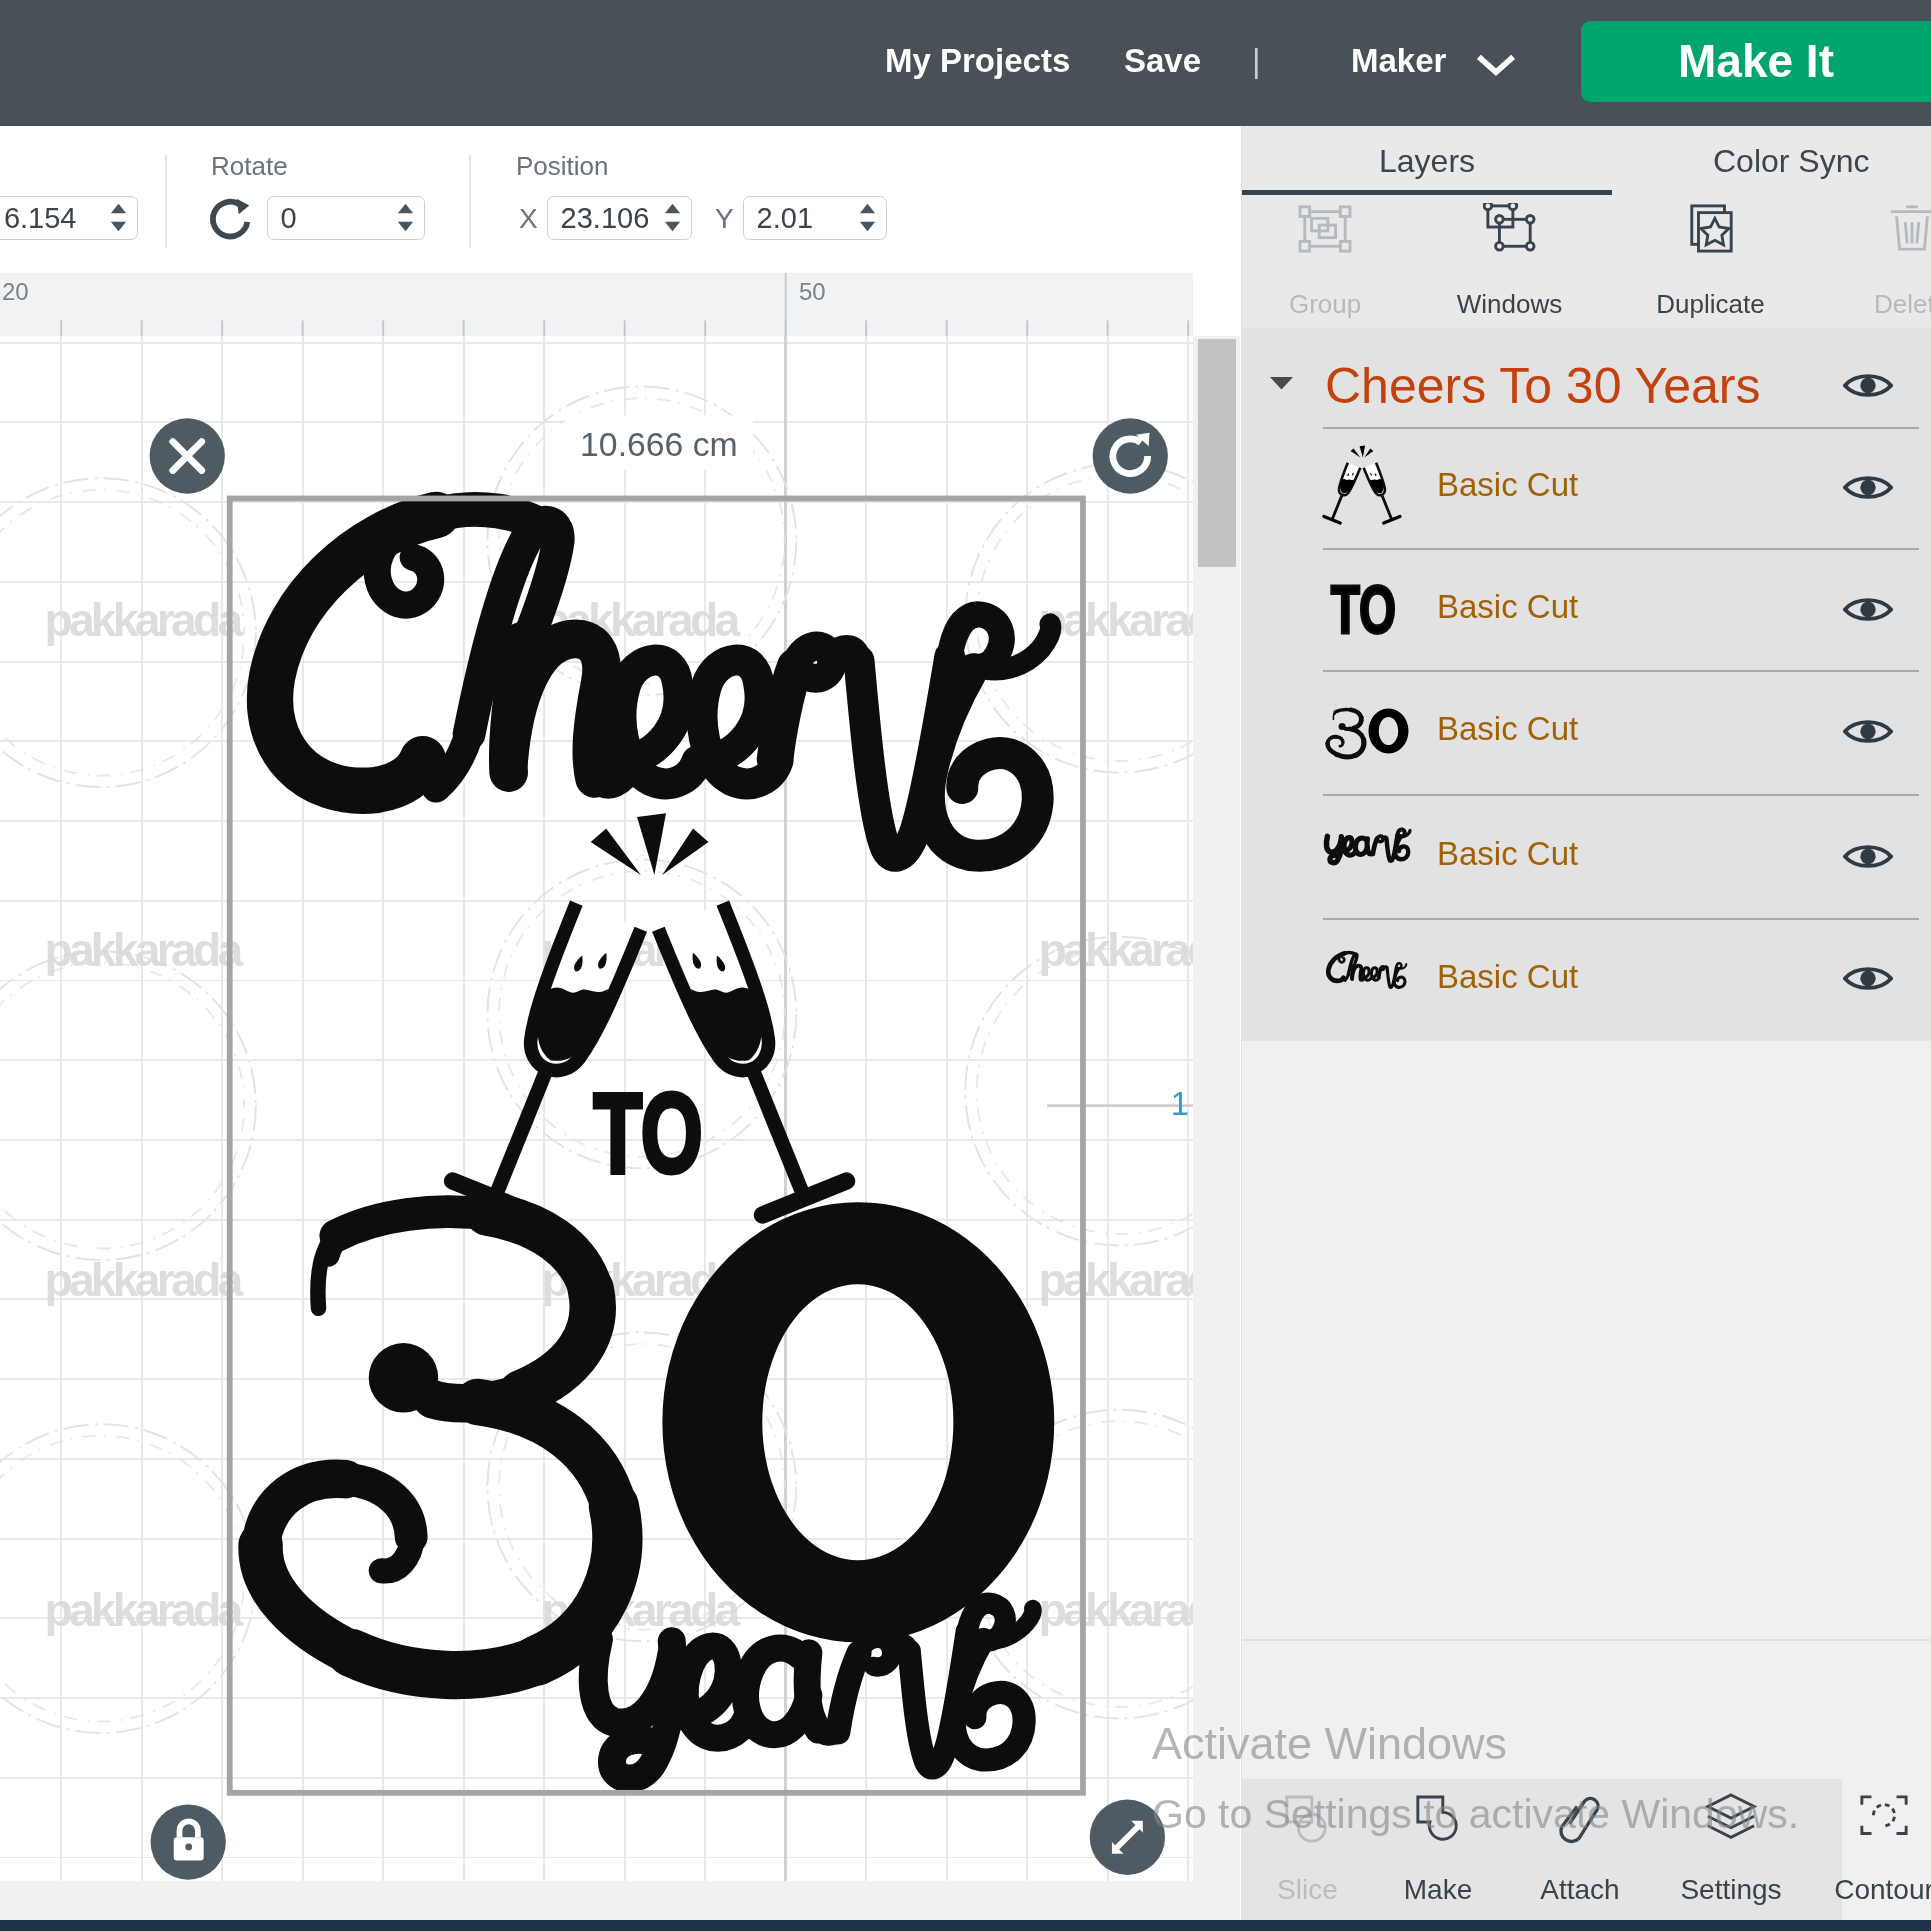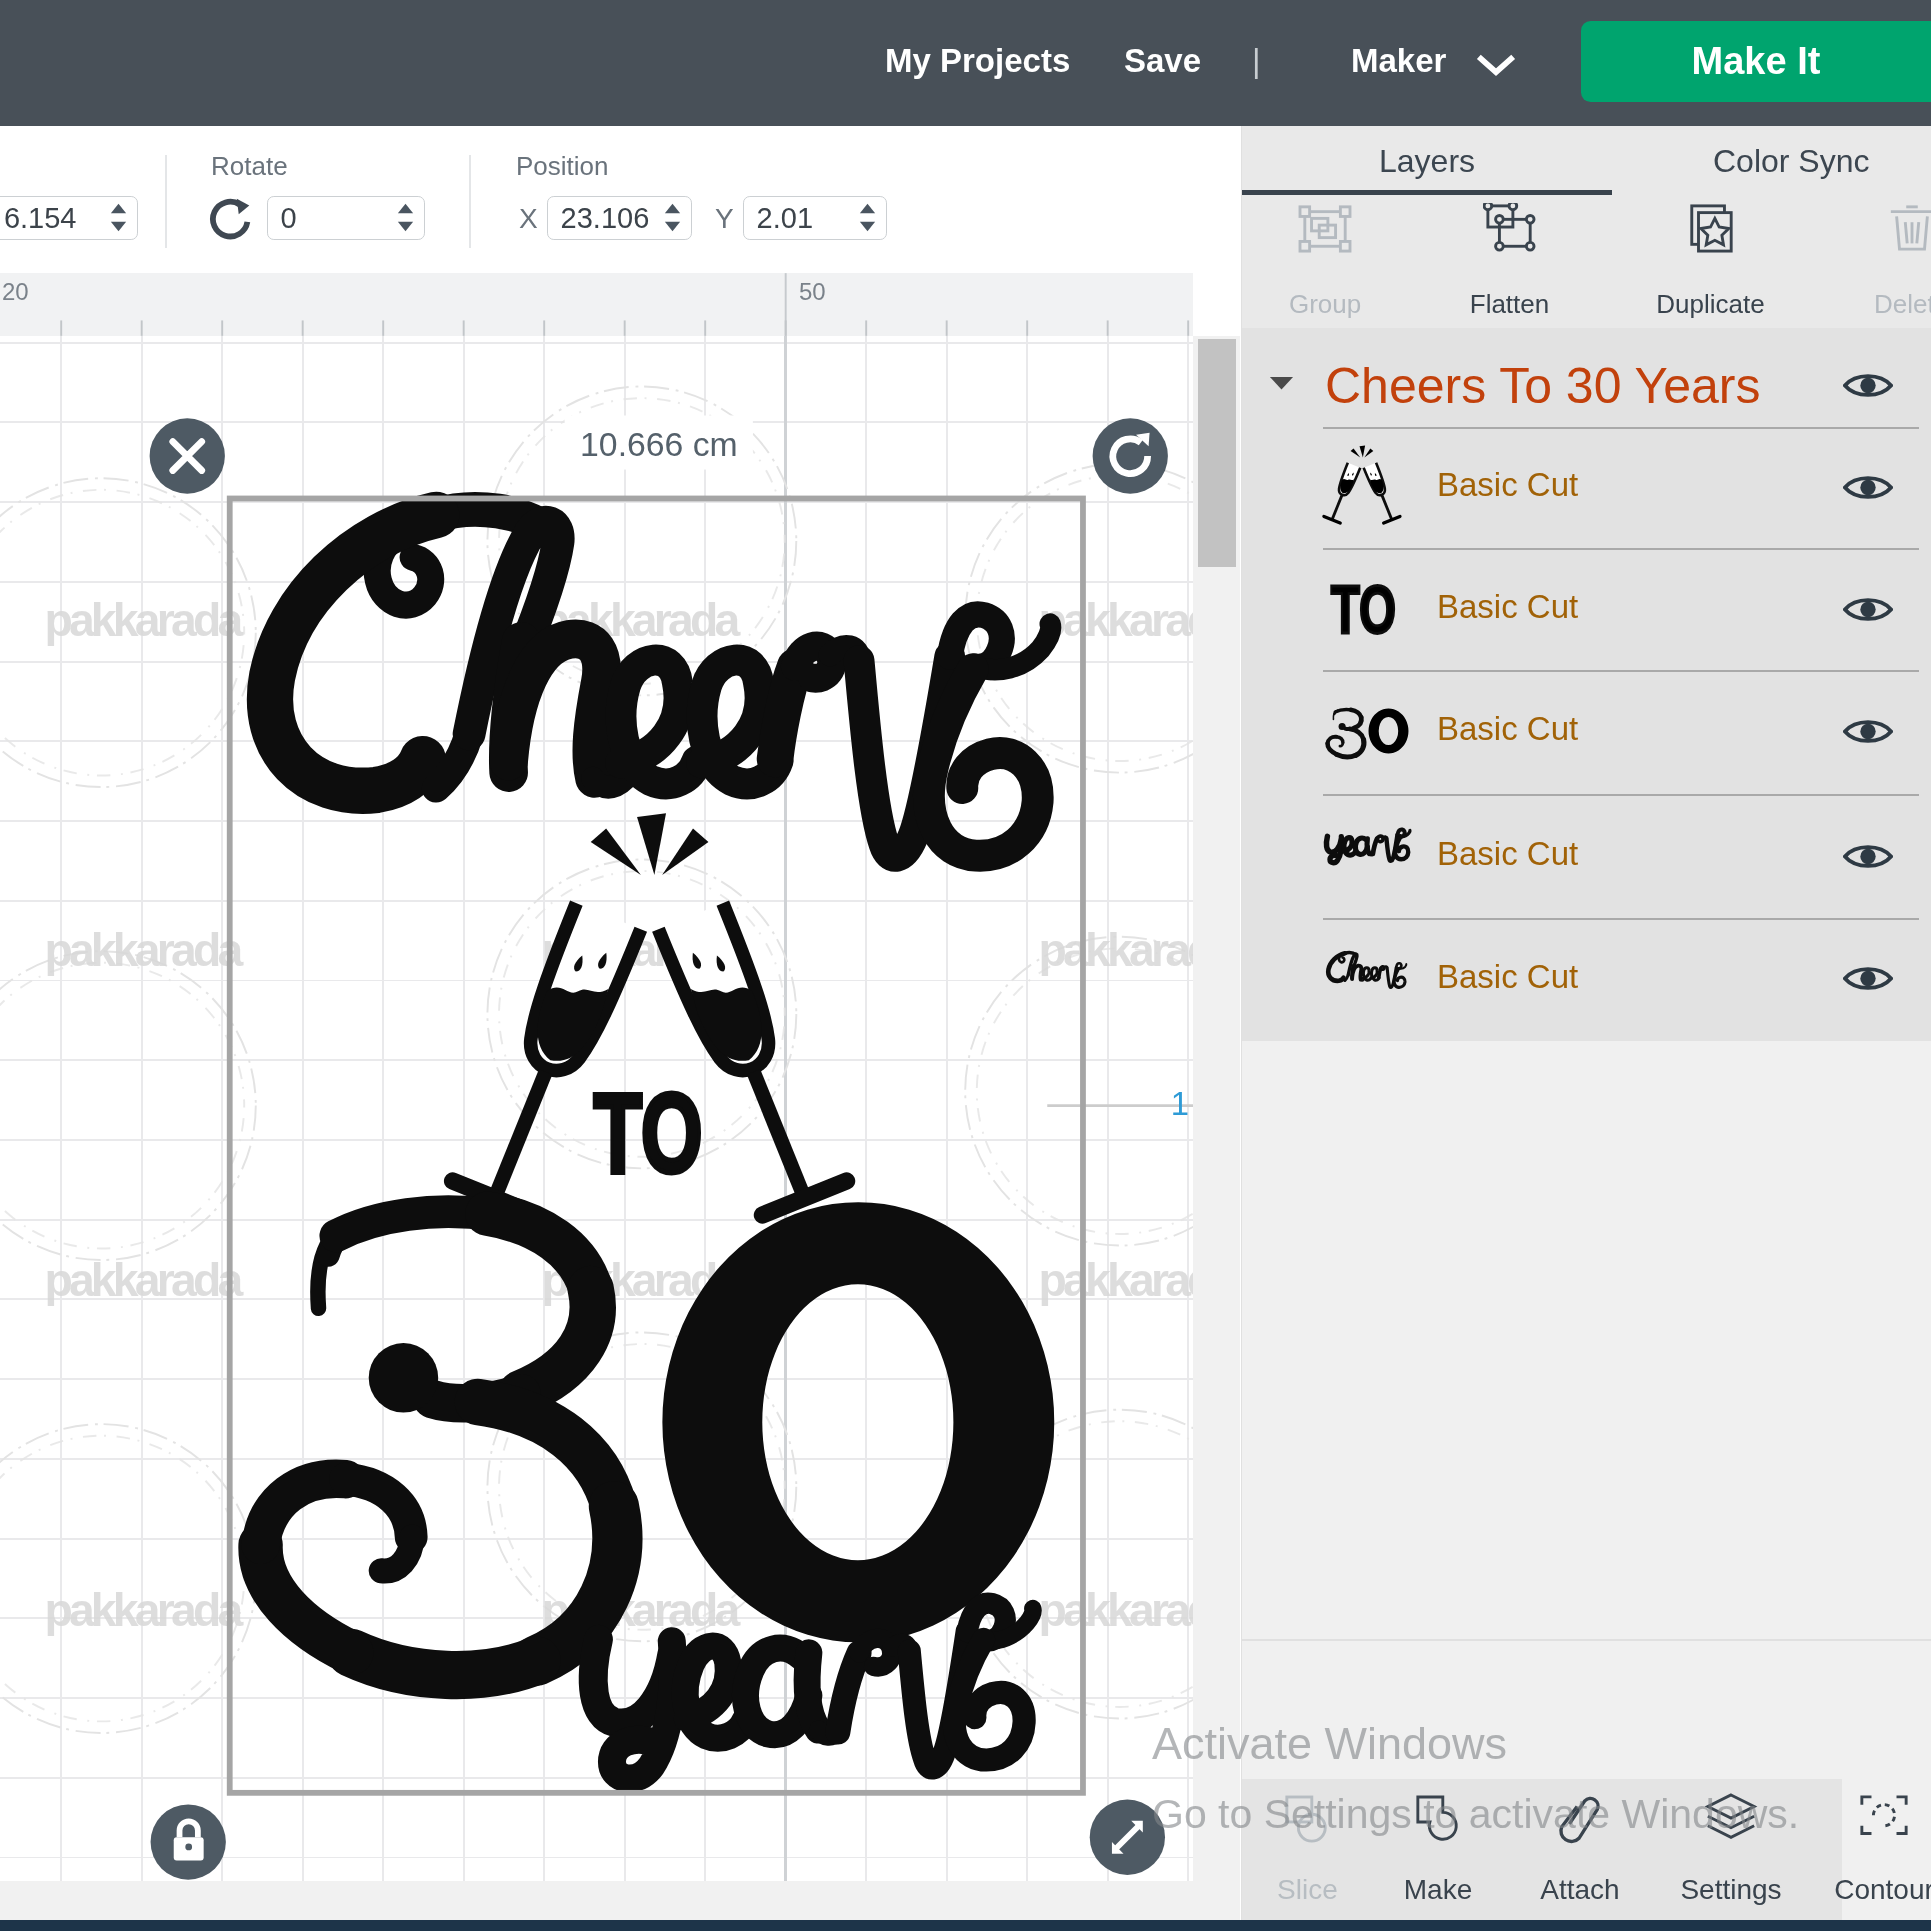--- a/index.html
+++ b/index.html
@@ -3,21 +3,21 @@
 <meta charset="utf-8">
 <style>
   html,body{margin:0;padding:0;}
   body{width:1931px;height:1931px;position:relative;overflow:hidden;
        font-family:"Liberation Sans", sans-serif;background:#fff;}
   .abs{position:absolute;}
   
   #topbar{left:0;top:0;width:1931px;height:126px;background:#485058;}
   #topbar .item{position:absolute;top:42px;color:#fff;font-size:33px;font-weight:700;}
   #makeit{position:absolute;left:1581px;top:21px;width:350px;height:81px;background:#00a46e;
-          border-radius:9.7px 0 0 9.7px;color:#fff;font-size:38px;font-weight:700;
+          border-radius:9.7px 0 0 9.7px;color:#fff;font-size:46px;font-weight:700;
           text-align:center;line-height:81px;}
   
   #edittb{left:0;top:126px;width:1193px;height:148px;background:#fff;border-bottom:1.9px solid #e3e3e3;}
   .tblabel{position:absolute;color:#6a737c;font-size:26px;}
   .spin{position:absolute;height:42px;background:#fff;border:1.9px solid #ccd0d3;border-radius:6.8px;
         color:#3c434a;font-size:29px;line-height:42px;padding-left:12.6px;}
   .spin .arr{position:absolute;right:7.7px;top:0;height:42px;width:21px;}
   .divv{position:absolute;width:1.9px;background:#e4e6e8;top:29px;height:93px;}
   
   #ruler{left:0;top:273px;width:1193px;height:63px;background:#f1f2f3;border-bottom:1.9px solid #d8dadd;}
@@ -349,21 +349,21 @@
             <rect x="5" y="3" width="26" height="22"></rect>
             <rect x="17" y="17" width="32" height="28"></rect>
             <circle cx="17" cy="17" r="4" fill="#e9e9e9"></circle>
             <circle cx="49" cy="17" r="4" fill="#e9e9e9"></circle>
             <circle cx="17" cy="45" r="4" fill="#e9e9e9"></circle>
             <circle cx="49" cy="45" r="4" fill="#e9e9e9"></circle>
             <circle cx="5" cy="3" r="4" fill="#e9e9e9"></circle>
             <circle cx="31" cy="3" r="4" fill="#e9e9e9"></circle>
           </g>
         </svg>
-        <div class="lbl" style="color:#39434d;">Flatten</div>
+        <div class="lbl" style="color:#39434d;">Windows</div>
       </div>
       <div class="icol" style="left:396px;">
         <svg width="54" height="50" viewBox="0 0 56 52" style="margin-top:7.7px;">
           <g fill="none" stroke="#39434d" stroke-width="3">
             <rect x="8" y="3" width="34" height="40"></rect>
             <rect x="15" y="10" width="34" height="40" fill="#e9e9e9"></rect>
             <path d="M32 16 l4.5 9 10 1.5 -7.2 7 1.7 10 -9 -4.7 -9 4.7 1.7 -10 -7.2 -7 10 -1.5 Z"></path>
           </g>
         </svg>
         <div class="lbl" style="color:#39434d;">Duplicate</div>

